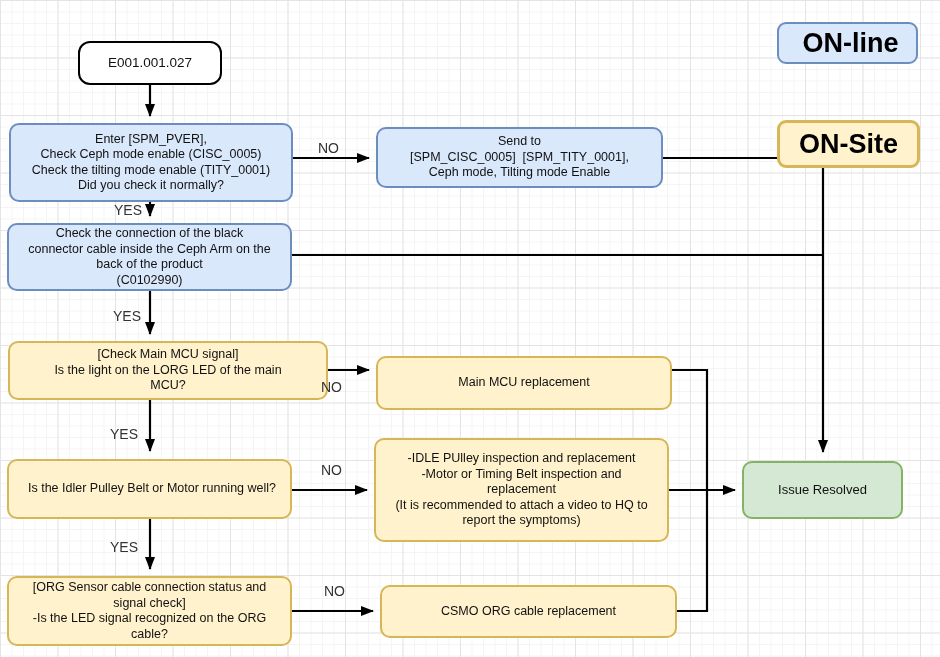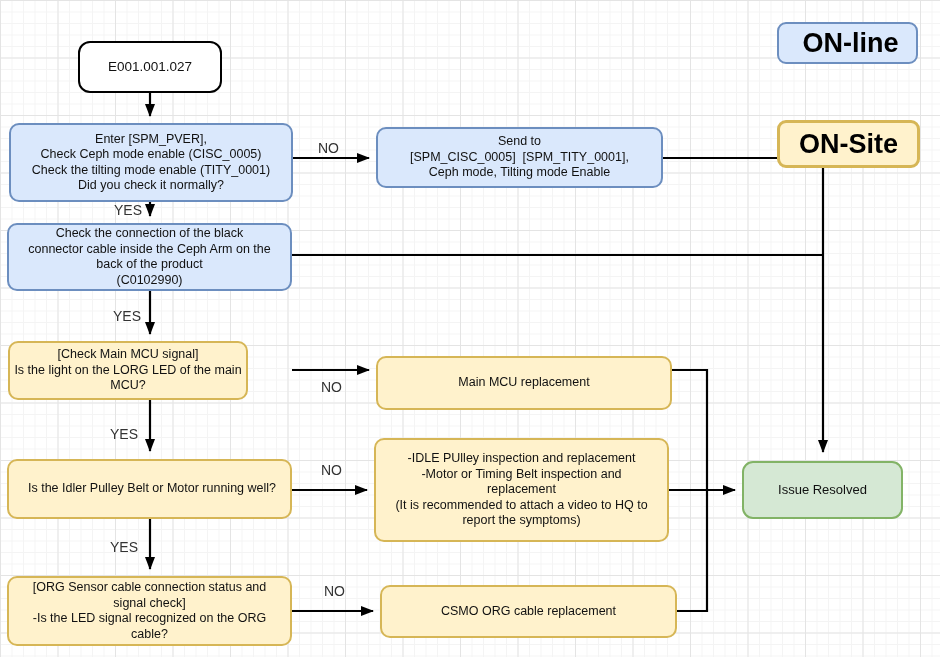--- a/index.html
+++ b/index.html
@@ -58,21 +58,21 @@
       <path d="M672,370 H707 V490"></path>
       <line x1="150" y1="400" x2="150" y2="451" marker-end="url(#arrow)"></line>
       <line x1="292" y1="490" x2="367" y2="490" marker-end="url(#arrow)"></line>
       <path d="M669,490 H735" marker-end="url(#arrow)"></path>
       <line x1="150" y1="519" x2="150" y2="569" marker-end="url(#arrow)"></line>
       <line x1="292" y1="611" x2="373" y2="611" marker-end="url(#arrow)"></line>
       <path d="M677,611 H707 V490"></path>
     </g>
   </svg>
 
-  <div class="node plain" style="left:78px;top:41px;width:144px;height:52px;font-size:13.5px;">
+  <div class="node plain" style="left:78px;top:41px;width:144px;height:44px;font-size:13.5px;">
     <span>E001.001.027</span>
   </div>
 
   <div class="node online" style="left:9px;top:123px;width:284px;height:79px;">
     <span>Enter [SPM_PVER],
 Check Ceph mode enable (CISC_0005)
 Check the tilting mode enable (TITY_0001)
 Did you check it normally?</span>
   </div>
 
@@ -82,21 +82,21 @@
 Ceph mode, Tilting mode Enable</span>
   </div>
 
   <div class="node online" style="left:7px;top:223px;width:285px;height:68px;">
     <span>Check the connection of the black
 connector cable inside the Ceph Arm on the
 back of the product
 (C0102990)</span>
   </div>
 
-  <div class="node onsite" style="left:8px;top:341px;width:240px;height:59px;justify-content:center;">
+  <div class="node onsite" style="left:8px;top:341px;width:320px;height:59px;justify-content:center;">
     <span>[Check Main MCU signal]
 Is the light on the LORG LED of the main
 MCU?</span>
   </div>
 
   <div class="node onsite" style="left:376px;top:341px;width:296px;height:54px;margin-top:15px;">
     <span>Main MCU replacement</span>
   </div>
 
   <div class="node onsite" style="left:7px;top:459px;width:285px;height:60px;padding-left:9px;">
@@ -115,21 +115,21 @@
     <span>[ORG Sensor cable connection status and
 signal check]
 -Is the LED signal recognized on the ORG
 cable?</span>
   </div>
 
   <div class="node onsite" style="left:380px;top:585px;width:297px;height:53px;">
     <span>CSMO ORG cable replacement</span>
   </div>
 
-  <div class="node resolved" style="left:742px;top:461px;width:161px;height:58px;font-size:13px;border-radius:11px;">
+  <div class="node resolved" style="left:742px;top:461px;width:161px;height:58px;font-size:13px;">
     <span>Issue Resolved</span>
   </div>
 
   <div class="edge-label" style="left:114px;top:203px;">YES</div>
   <div class="edge-label" style="left:113px;top:309px;">YES</div>
   <div class="edge-label" style="left:110px;top:427px;">YES</div>
   <div class="edge-label" style="left:110px;top:540px;">YES</div>
   <div class="edge-label" style="left:318px;top:141px;">NO</div>
   <div class="edge-label" style="left:321px;top:380px;">NO</div>
   <div class="edge-label" style="left:321px;top:463px;">NO</div>

